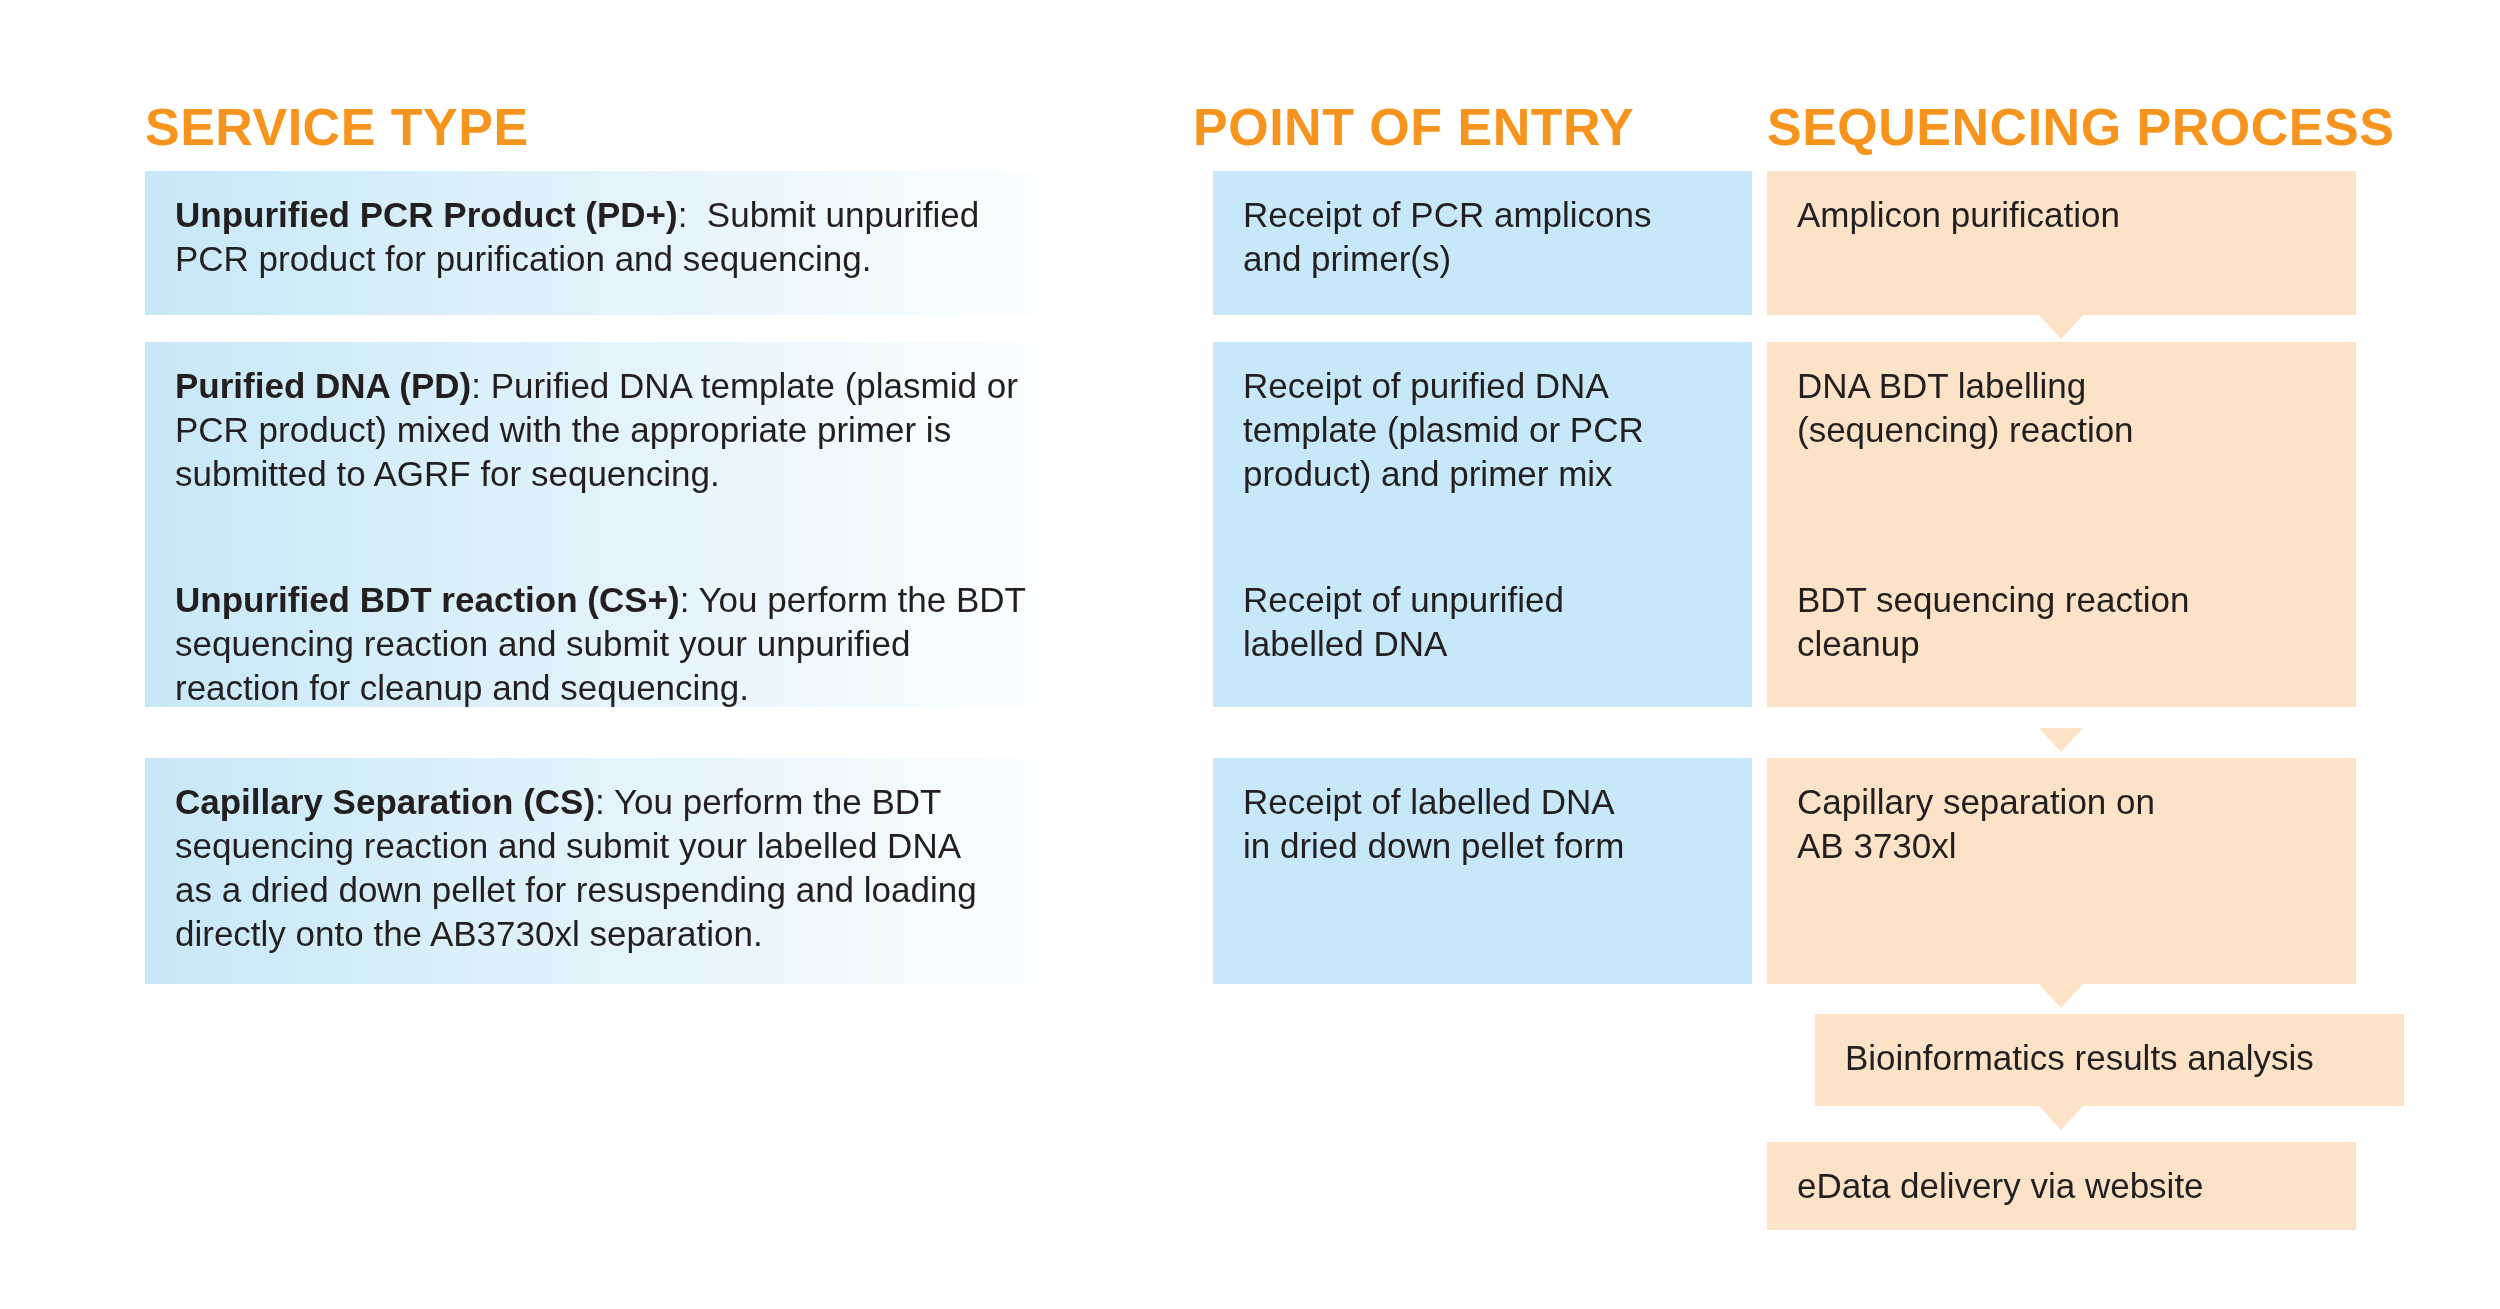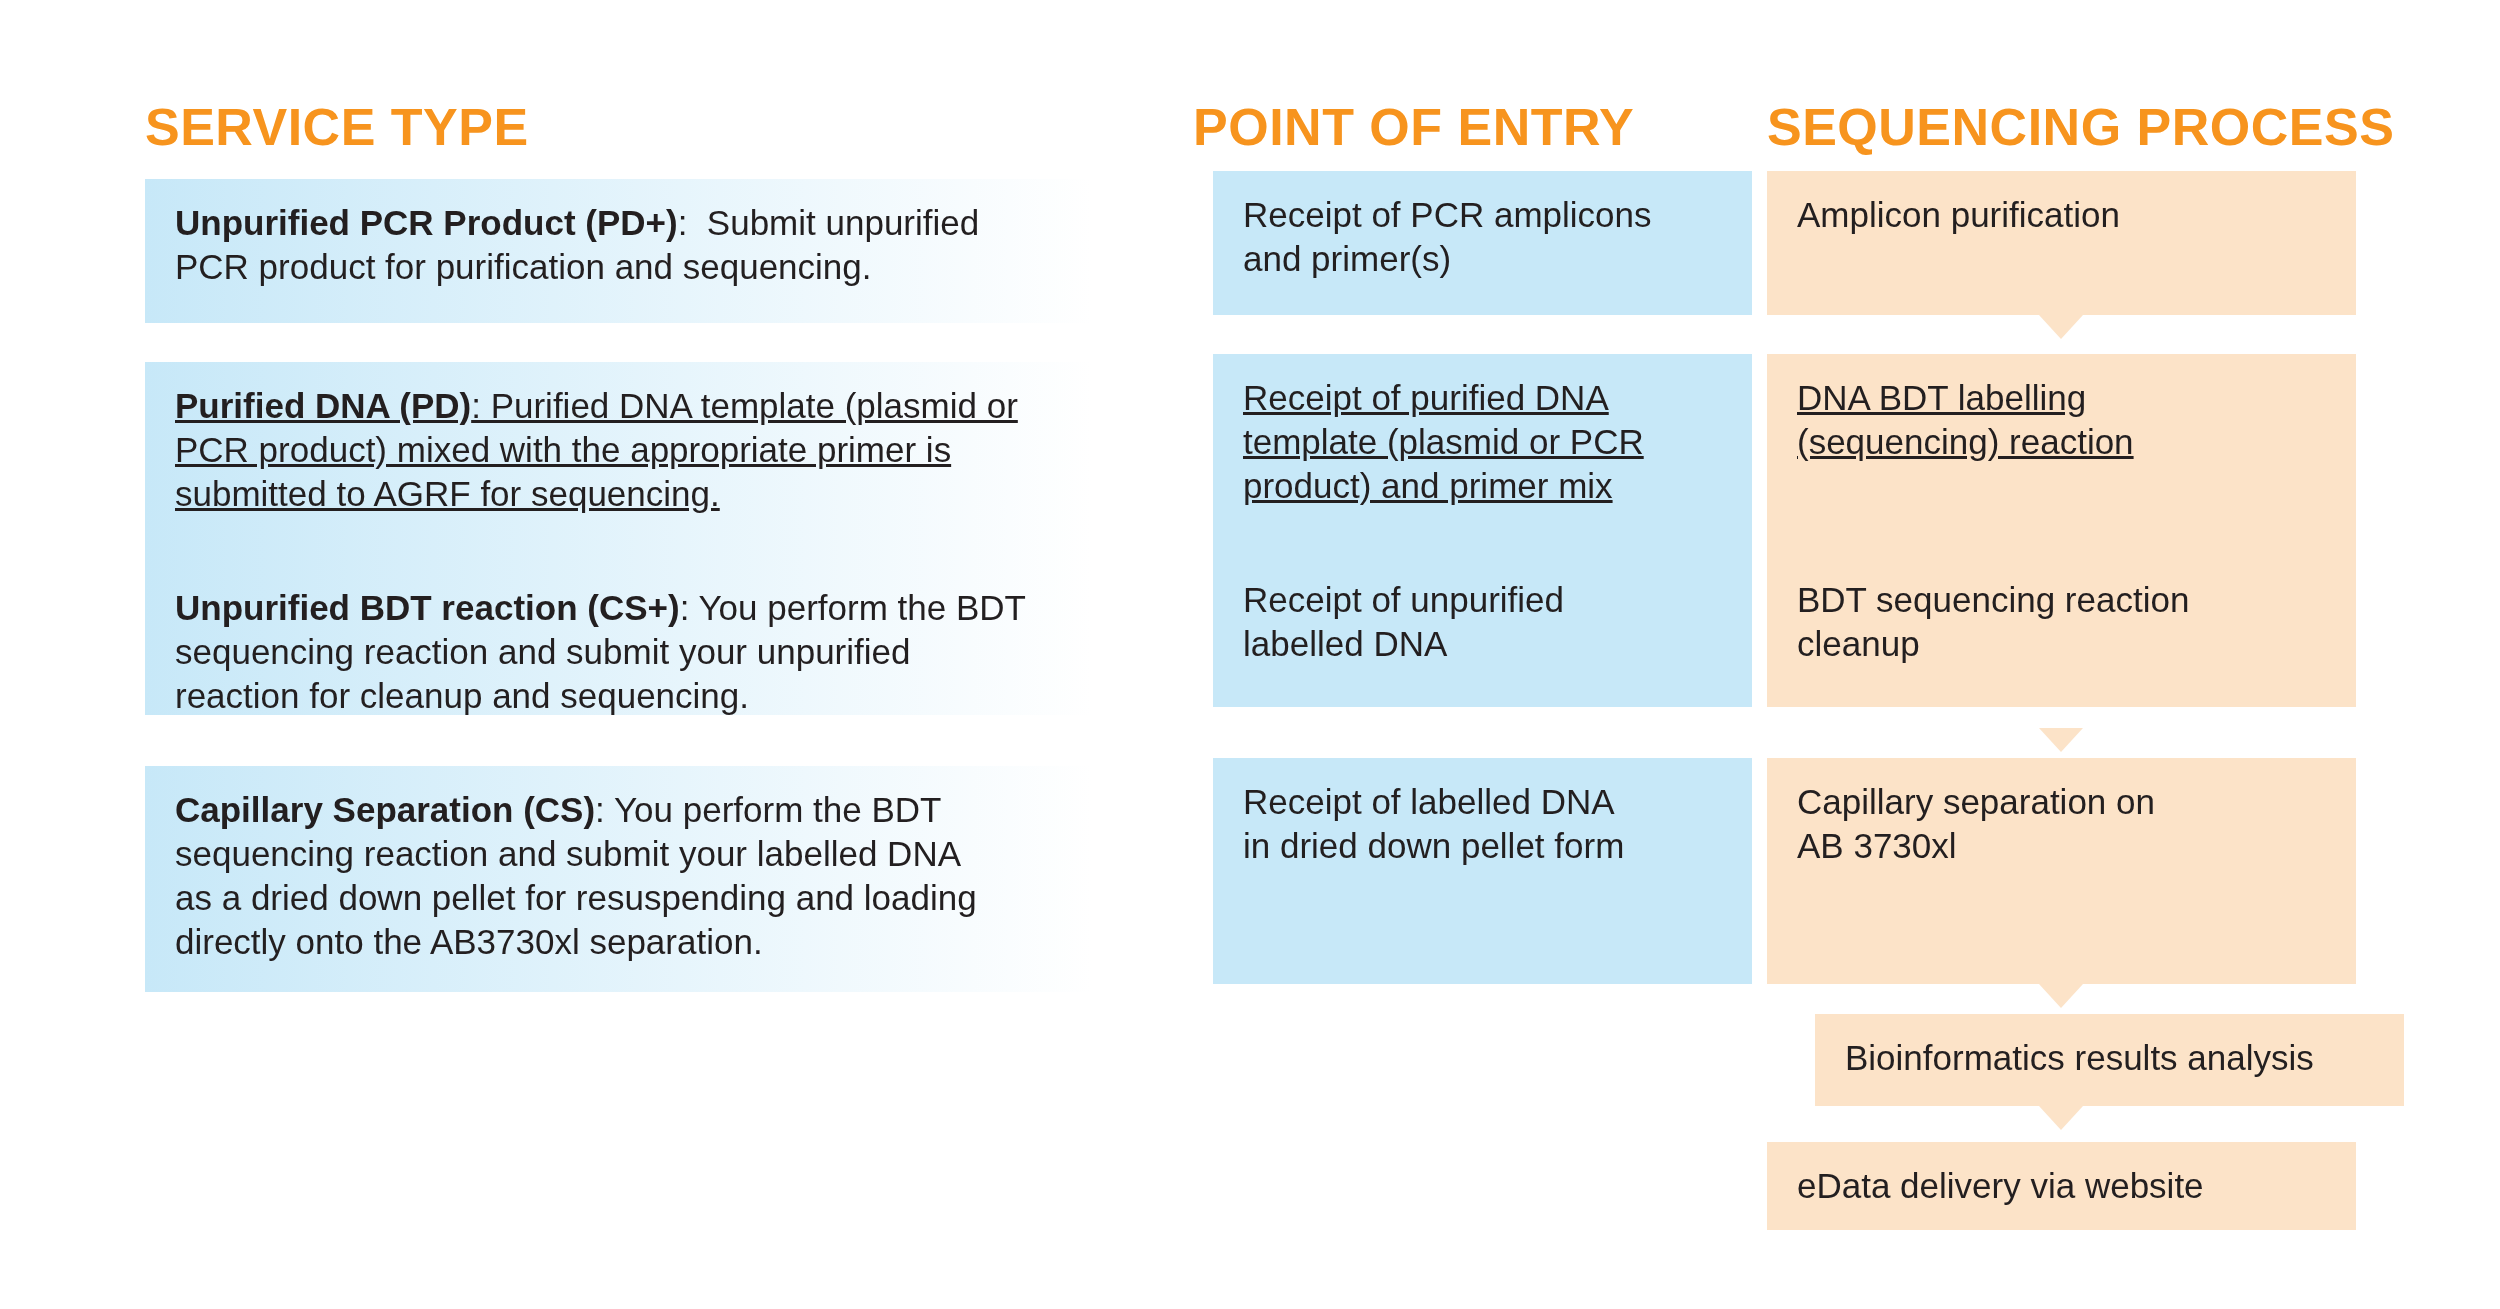--- a/index.html
+++ b/index.html
@@ -33,35 +33,34 @@
     padding: 22px 30px;
     font-size: 35px;
     line-height: 44px;
   }
   .ln { white-space: nowrap; }
   .ln strong { font-weight: 700; }
 
   .svc {
     left: 145px; width: 1030px;
     background: linear-gradient(to right, var(--blue, #C7E8F8) 0%, #ffffff 92%);
-    margin-top: 8px;
   }
   .entry {
     left: 1193px; width: 539px;
     background: var(--blue, #C7E8F8);
     margin-left: 20px;
   }
   .proc {
     left: 1767px; width: 589px;
     background: var(--peach, #FCE3C8);
   }
 
   
   .r1 { top: 171px;  height: 144px; }
-  .r2 { top: 354px;  height: 237px; text-decoration: underline; }
+  .r2 { top: 342px;  height: 237px; }
   .r3 { top: 556px;  height: 151px; }
   .r4 { top: 758px;  height: 226px; }
   .r5 { top: 1014px; height: 92px; margin-left: 48px;  }
   .r6 { top: 1142px; height: 88px;  }
 
   .caret {
     position: absolute;
     left: 2039px;
     width: 0; height: 0;
     border-left: 22px solid transparent;

